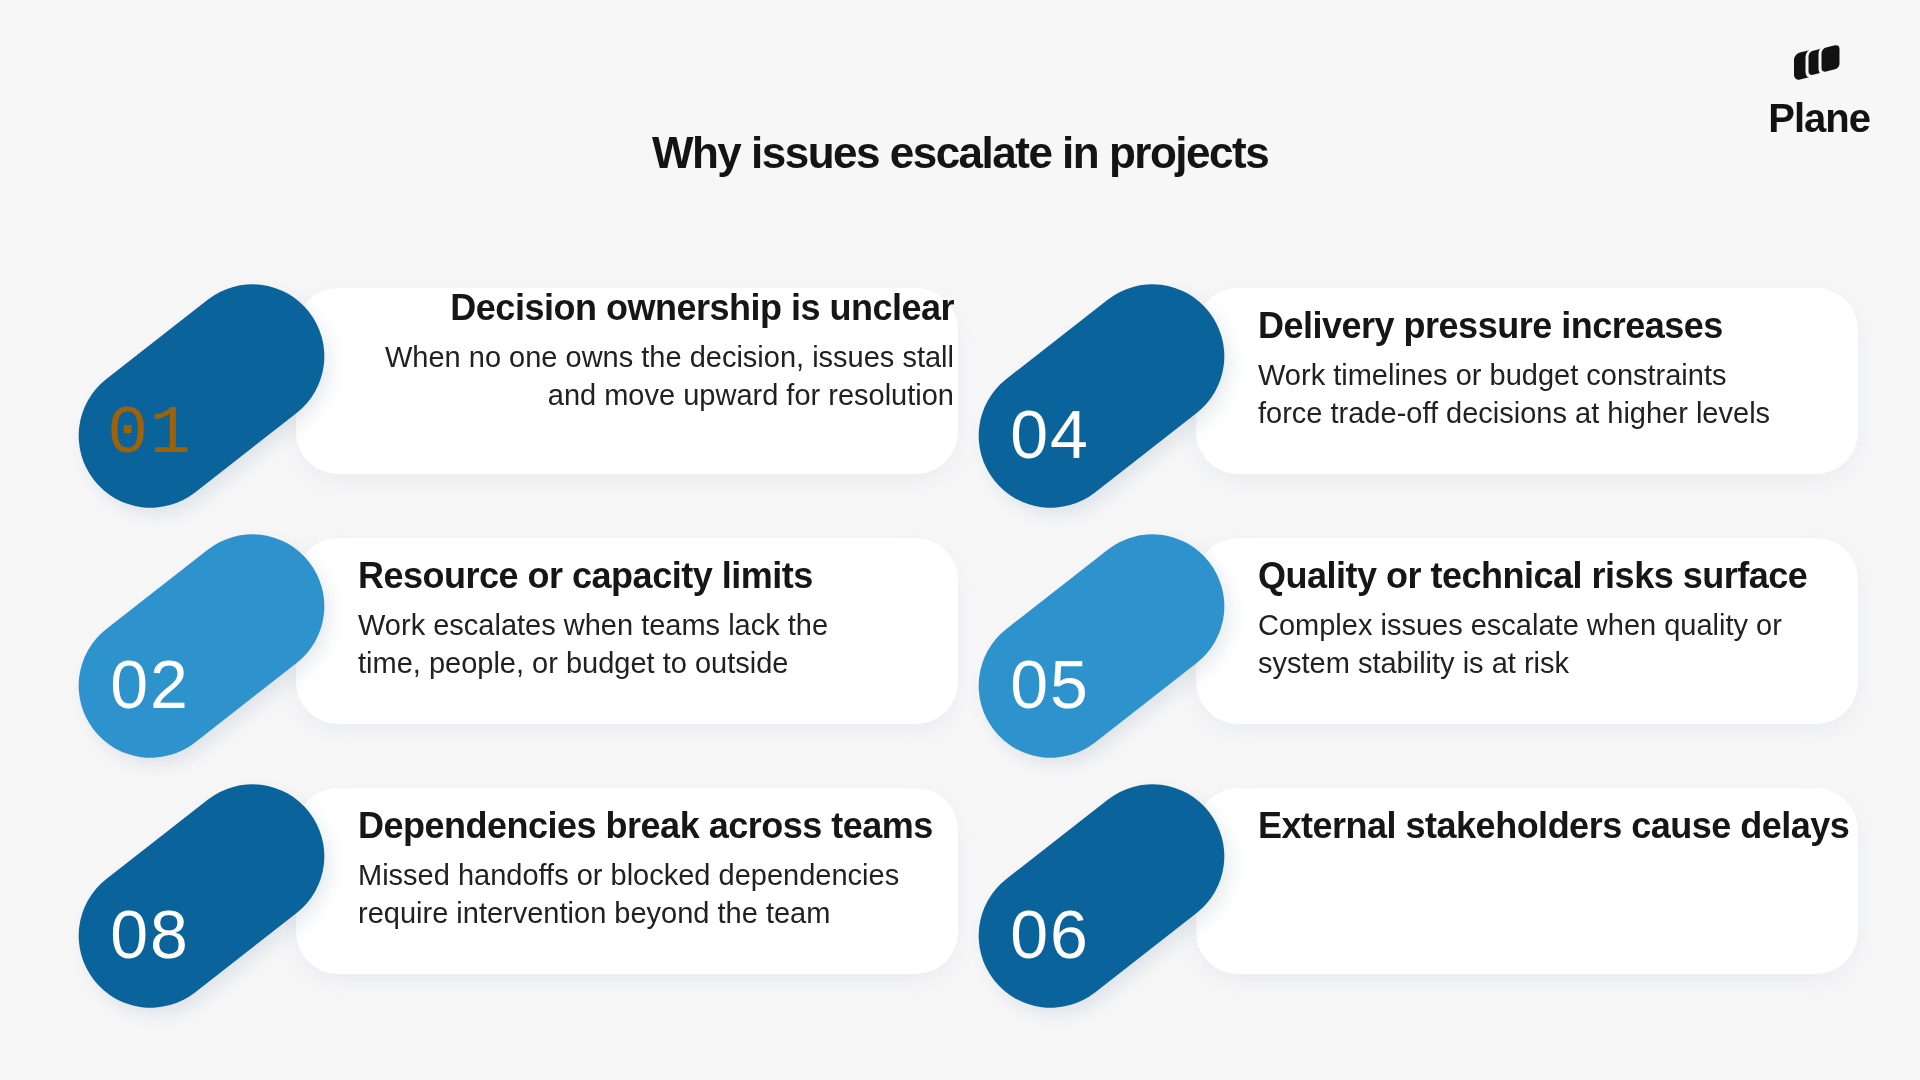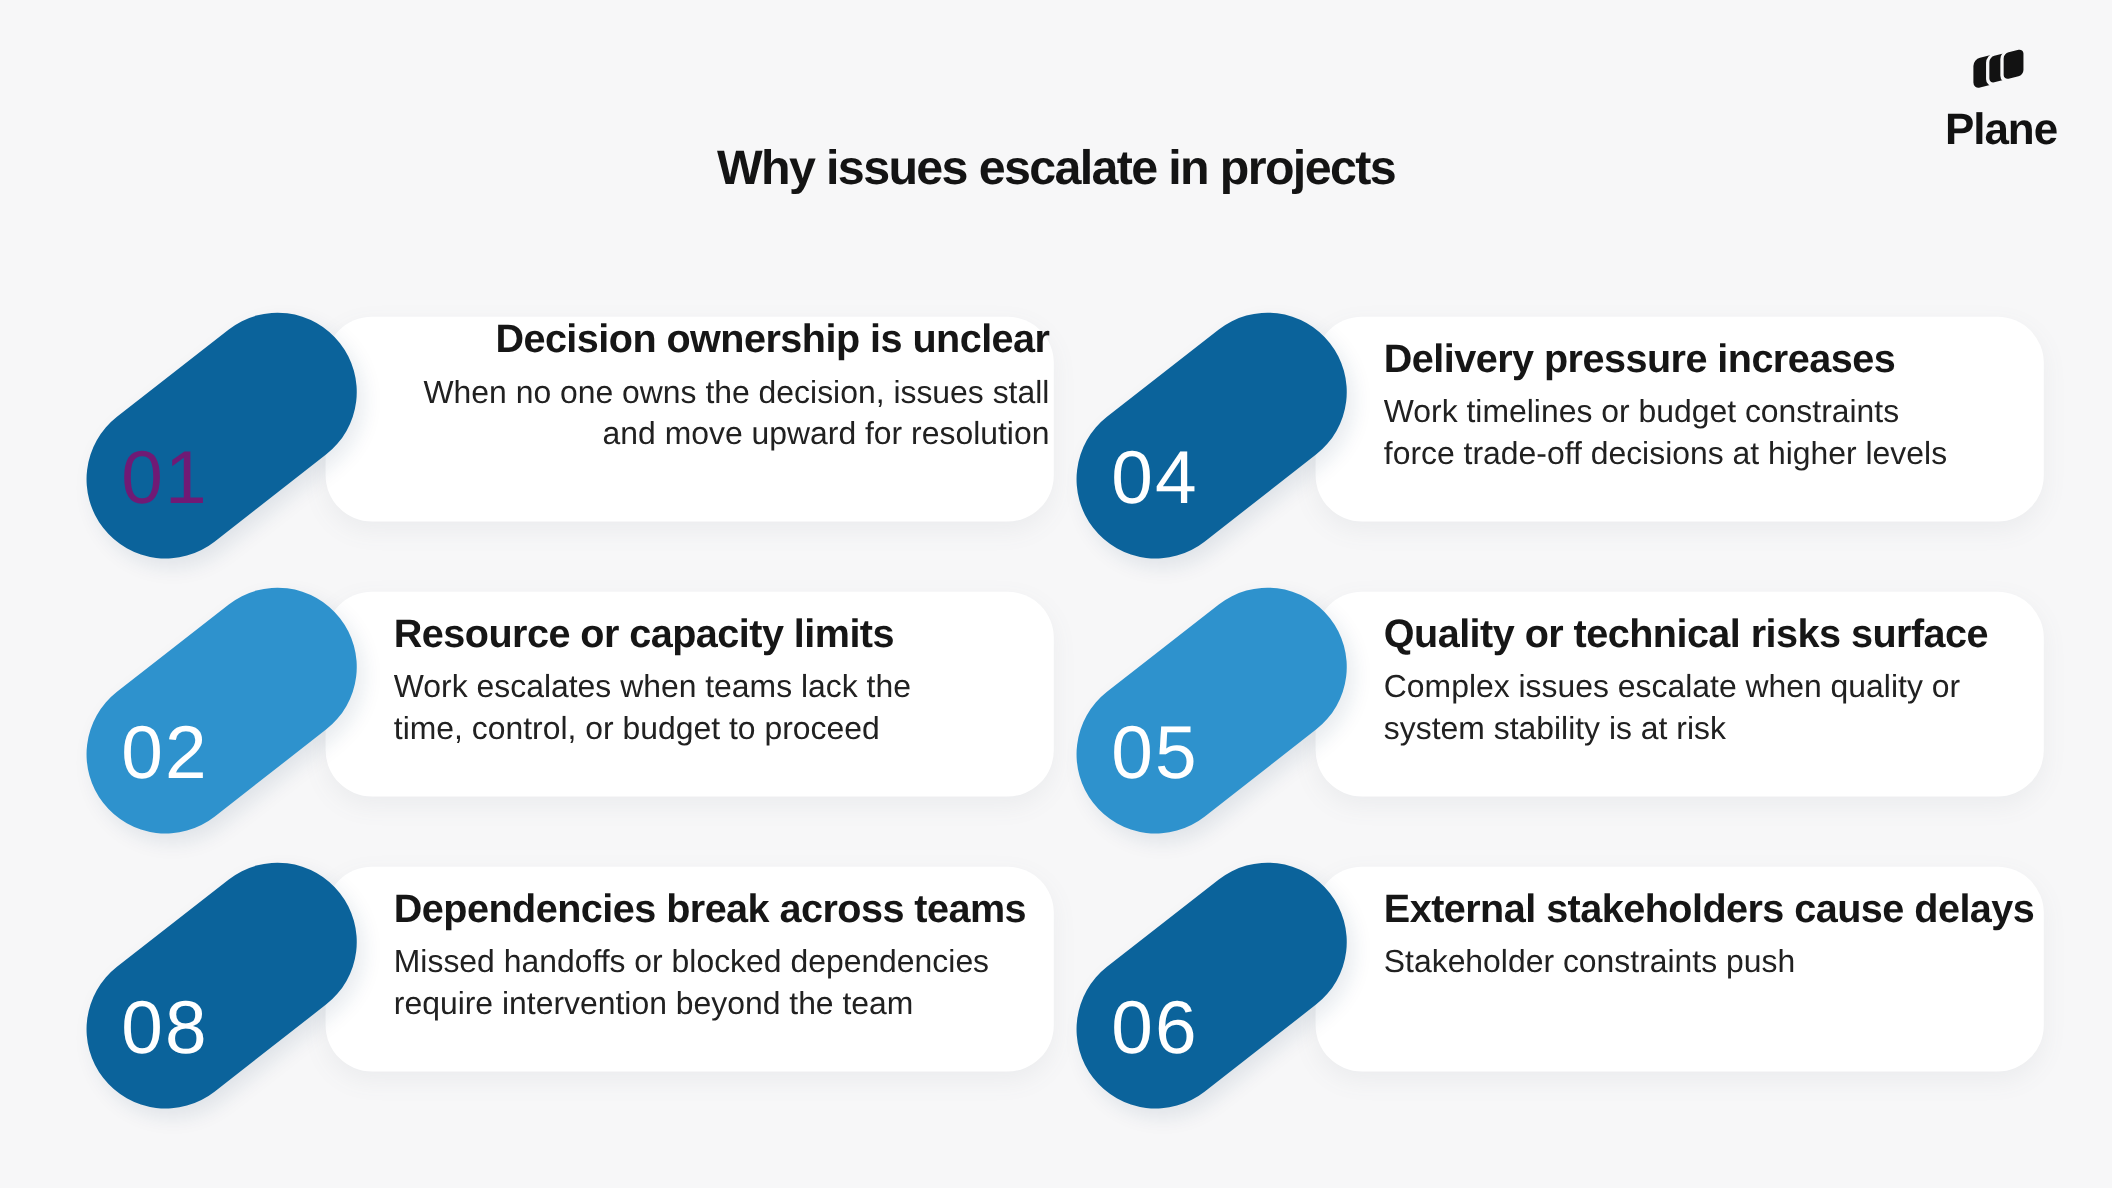--- a/index.html
+++ b/index.html
@@ -54,33 +54,33 @@
       </g>
     </svg>
     <span class="brand-name">Plane</span>
   </div>
 
   <h1 class="page-title">Why issues escalate in projects</h1>
 
   <div id="items">
       <div class="card" style="left: 296px; top: 288px; background: rgb(255, 255, 255);"></div>
       <div class="pill" style="left: 65px; top: 324px; background: rgb(11, 99, 155);"></div>
-      <div class="num" style="left: 70px; top: 390px; color: #701a75;">01</div>
+      <div class="num" style="left: 70px; top: 390px; color: #a16207; font-family: Liberation Mono, monospace;">01</div>
       <div class="text" style="left: 358px; top: 287px; text-align: right;">
         <div class="item-title" style="color: rgb(22, 22, 22); font-size: 36px;">Decision ownership is unclear</div>
         <div class="body-line" style="color: rgb(33, 33, 33); font-size: 29px;">When no one owns the decision, issues stall</div>
         <div class="body-line" style="color: rgb(33, 33, 33); font-size: 29px;">and move upward for resolution</div>
       </div>
       <div class="card" style="left: 296px; top: 538px; background: rgb(255, 255, 255);"></div>
       <div class="pill" style="left: 65px; top: 574px; background: rgb(46, 146, 205);"></div>
       <div class="num" style="left: 70px; top: 640px; color: rgb(255, 255, 255);">02</div>
       <div class="text" style="left: 358px; top: 555px;">
         <div class="item-title" style="color: rgb(22, 22, 22); font-size: 36px;">Resource or capacity limits</div>
         <div class="body-line" style="color: rgb(33, 33, 33); font-size: 29px;">Work escalates when teams lack the</div>
-        <div class="body-line" style="color: rgb(33, 33, 33); font-size: 29px;">time, control, or budget to proceed</div>
+        <div class="body-line" style="color: rgb(33, 33, 33); font-size: 29px;">time, people, or budget to outside</div>
       </div>
       <div class="card" style="left: 296px; top: 788px; background: rgb(255, 255, 255);"></div>
       <div class="pill" style="left: 65px; top: 824px; background: rgb(11, 99, 155);"></div>
       <div class="num" style="left: 70px; top: 890px; color: rgb(255, 255, 255);">08</div>
       <div class="text" style="left: 358px; top: 805px;">
         <div class="item-title" style="color: rgb(22, 22, 22); font-size: 36px;">Dependencies break across teams</div>
         <div class="body-line" style="color: rgb(33, 33, 33); font-size: 29px;">Missed handoffs or blocked dependencies</div>
         <div class="body-line" style="color: rgb(33, 33, 33); font-size: 29px;">require intervention beyond the team</div>
       </div>
       <div class="card" style="left: 1196px; top: 288px; background: rgb(255, 255, 255);"></div>
@@ -97,17 +97,16 @@
       <div class="text" style="left: 1258px; top: 555px;">
         <div class="item-title" style="color: rgb(22, 22, 22); font-size: 36px;">Quality or technical risks surface</div>
         <div class="body-line" style="color: rgb(33, 33, 33); font-size: 29px;">Complex issues escalate when quality or</div>
         <div class="body-line" style="color: rgb(33, 33, 33); font-size: 29px;">system stability is at risk</div>
       </div>
       <div class="card" style="left: 1196px; top: 788px; background: rgb(255, 255, 255);"></div>
       <div class="pill" style="left: 965px; top: 824px; background: rgb(11, 99, 155);"></div>
       <div class="num" style="left: 970px; top: 890px; color: rgb(255, 255, 255);">06</div>
       <div class="text" style="left: 1258px; top: 805px;">
         <div class="item-title" style="color: rgb(22, 22, 22); font-size: 36px;">External stakeholders cause delays</div>
-        <div class="body-line" style="color: rgb(33, 33, 33); font-size: 29px;">Stakeholder constraints push</div>
       </div>
     </div>
 
 </div>
 
 </body></html>

